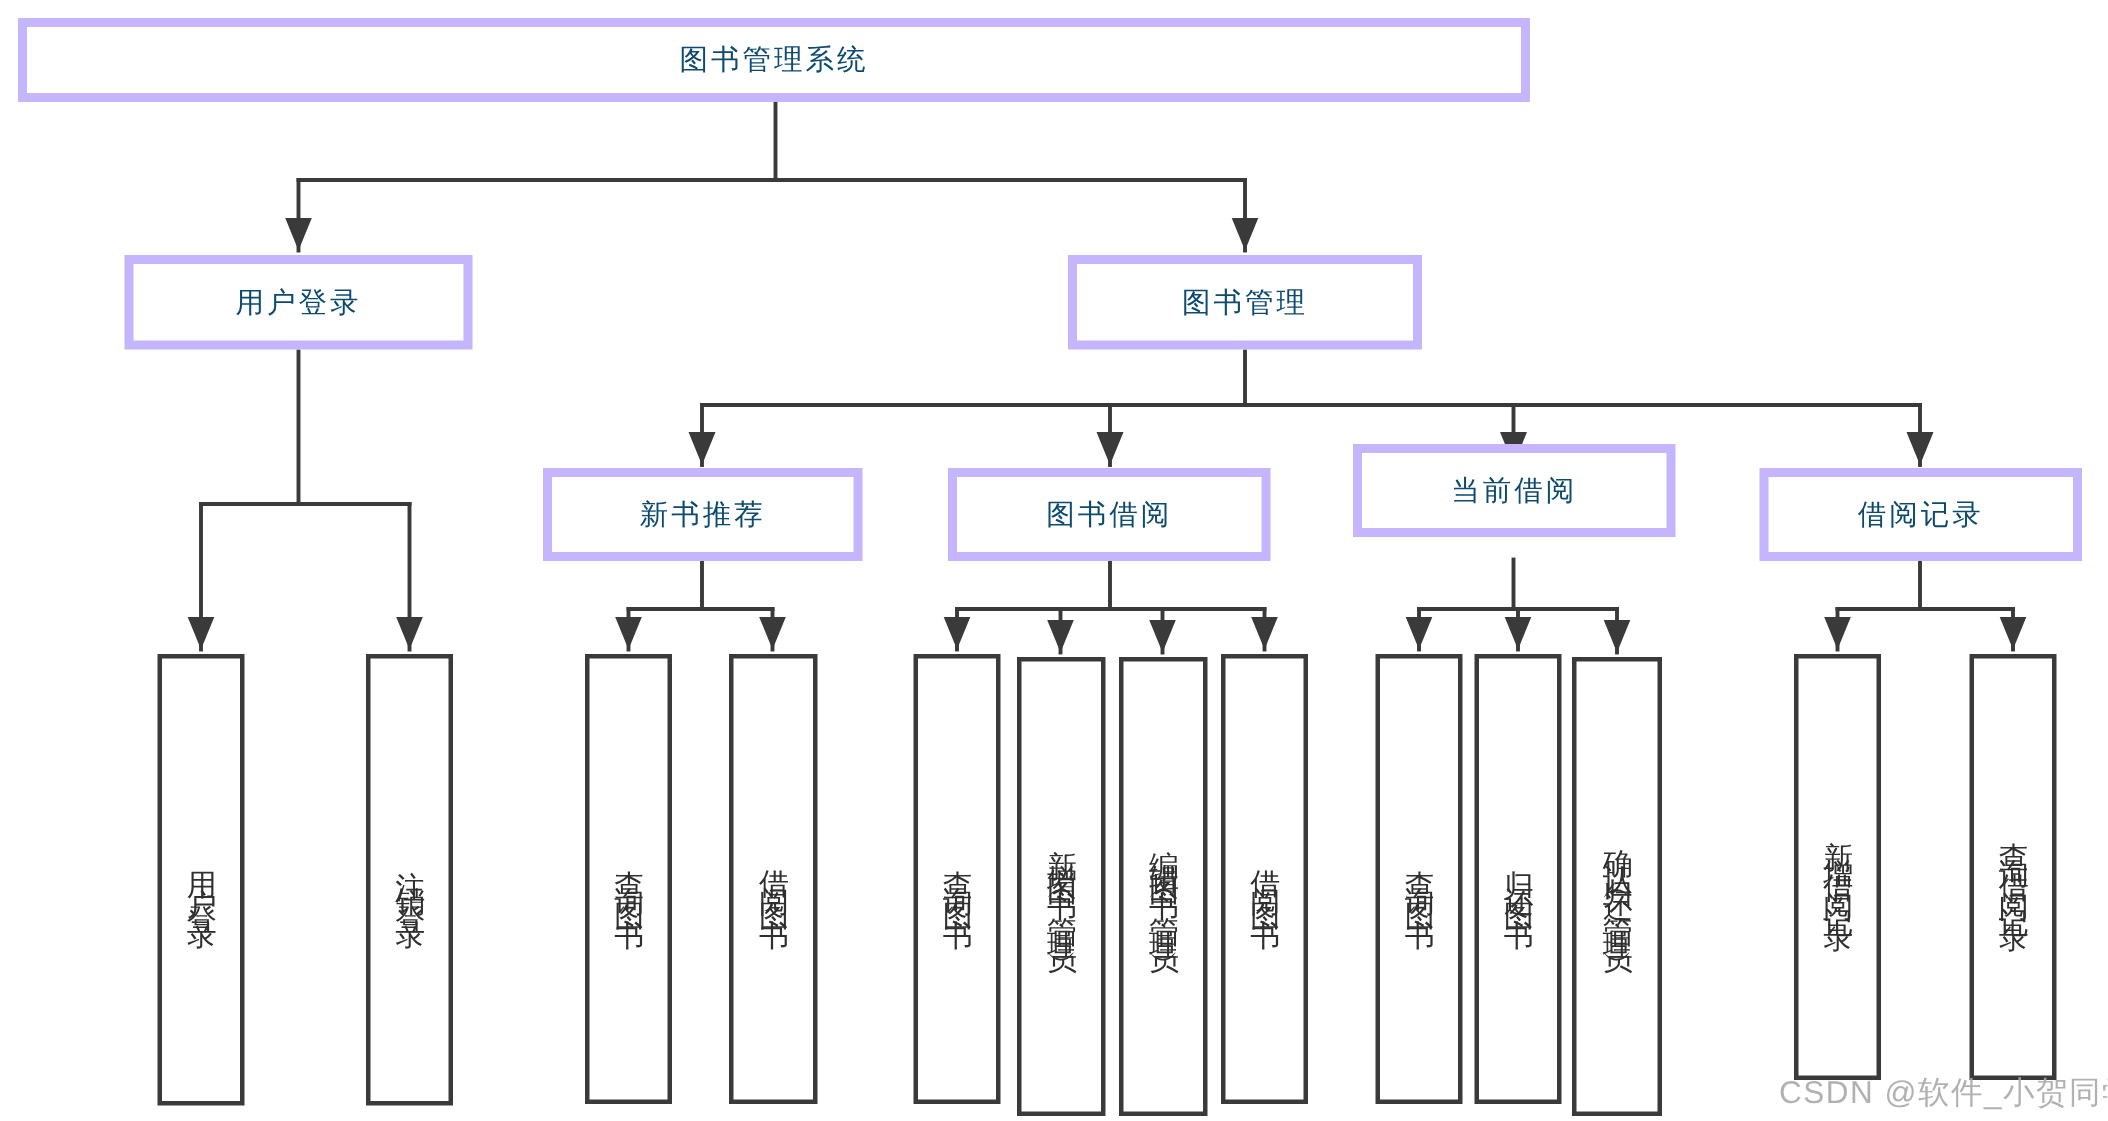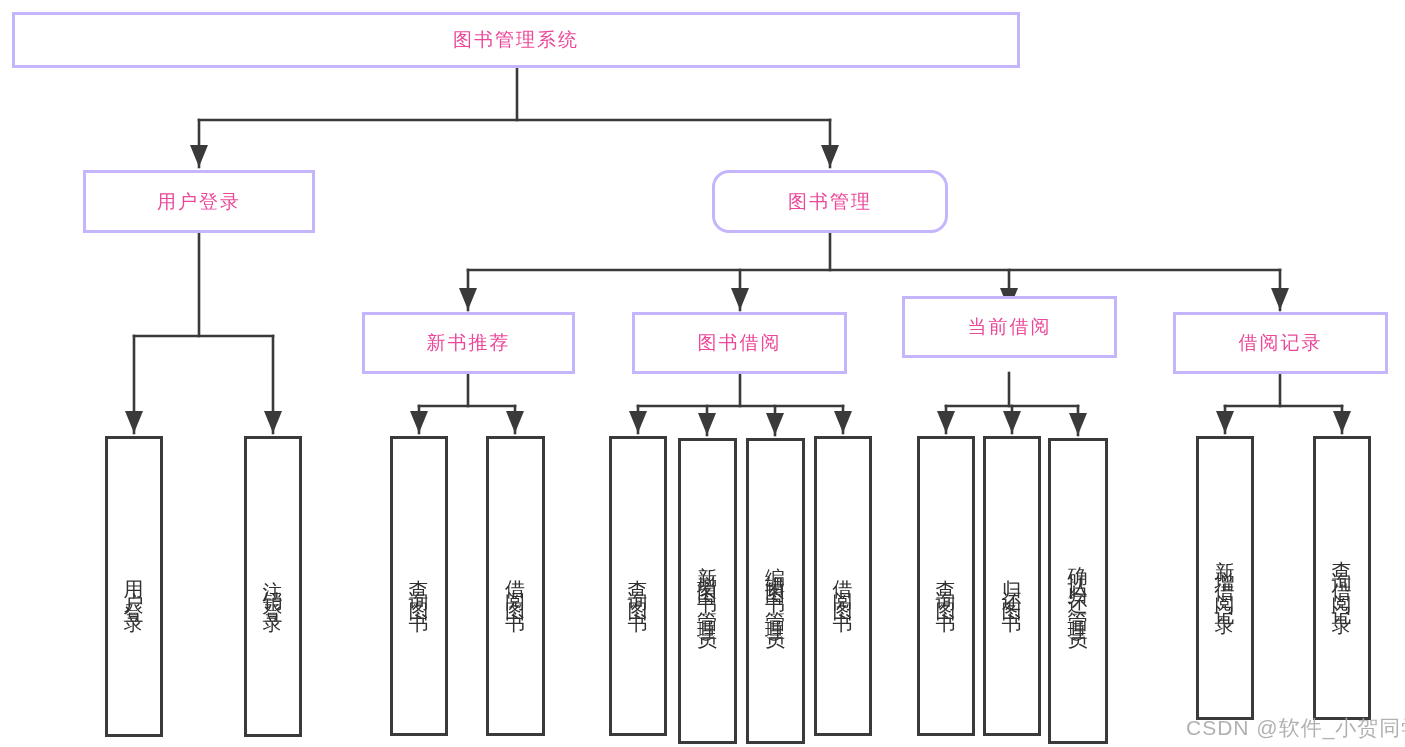--- a/index.html
+++ b/index.html
@@ -13,28 +13,28 @@
   }
   #wires {
     position: absolute;
     left: 0; top: 0;
     width: 1405px; height: 747px;
     z-index: 0;
   }
   .hbox {
     position: absolute;
     box-sizing: border-box;
-    border: 3px solid #c4b5fd;
+    border: 6px solid #c4b5fd;
     background: #ffffff;
     display: flex;
     align-items: center;
     justify-content: center;
     font-size: 19px;
     letter-spacing: 2px;
-    color: #ec4899;
+    color: #0c4a6e;
     z-index: 1;
   }
   .vbox {
     position: absolute;
     box-sizing: border-box;
     border: 3px solid #3a3a3a;
     background: #ffffff;
     display: flex;
     align-items: center;
     justify-content: center;
@@ -124,21 +124,21 @@
         <line x1="1225" y1="406" x2="1342" y2="406"></line>
         <line x1="1225" y1="406" x2="1225" y2="433" marker-end="url(#ah)"></line>
         <line x1="1342" y1="406" x2="1342" y2="433" marker-end="url(#ah)"></line>
       </g>
     </g>
   </svg>
 
   <div class="hbox" style="left:12px; top:12px; width:1008px; height:56px;">图书管理系统</div>
 
   <div class="hbox" style="left:83px; top:170px; width:232px; height:63px;">用户登录</div>
-  <div class="hbox" style="left:712px; top:170px; width:236px; height:63px;border-radius:17px;">图书管理</div>
+  <div class="hbox" style="left:712px; top:170px; width:236px; height:63px;">图书管理</div>
 
   <div class="hbox" style="left:632px; top:312px; width:215px; height:62px;">图书借阅</div>
   <div class="hbox" style="left:362px; top:312px; width:213px; height:62px;">新书推荐</div>
   <div class="hbox" style="left:902px; top:296px; width:215px; height:62px;">当前借阅</div>
   <div class="hbox" style="left:1173px; top:312px; width:215px; height:62px;">借阅记录</div>
 
   <div class="vbox" style="left:105px; top:436px; width:58px; height:301px;">用户登录</div>
   <div class="vbox" style="left:244px; top:436px; width:58px; height:301px;">注销登录</div>
 
   <div class="vbox" style="left:390px; top:436px; width:58px; height:300px;">查询图书</div>

